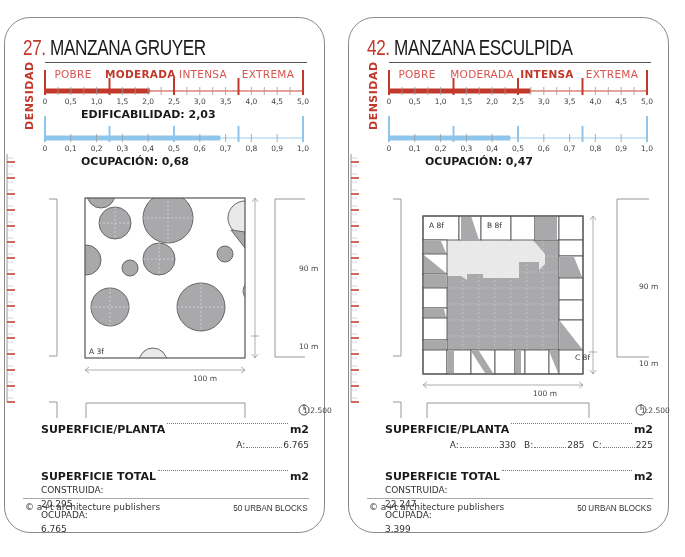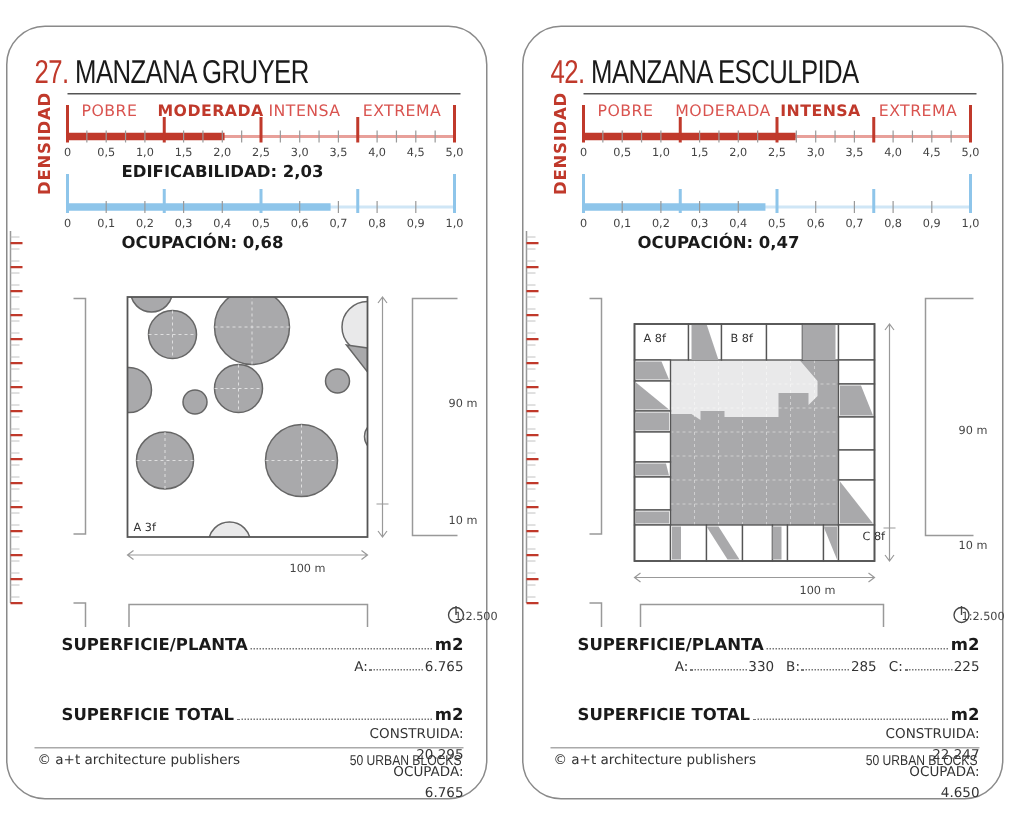--- a/index.html
+++ b/index.html
@@ -11,21 +11,21 @@
   .title .num{color:#c0392b;}
   .title-rule{position:absolute;left:40px;top:44px;width:262px;height:1px;background:#555;}
   .dens-label{position:absolute;left:18px;top:112px;transform:rotate(-90deg);transform-origin:left top;font-weight:bold;font-size:11px;color:#c0392b;letter-spacing:0.5px;width:60px;text-align:center;font-family:"DejaVu Sans",sans-serif;}
   .cat{position:absolute;top:50px;font-size:10.5px;color:#d9534f;font-family:"DejaVu Sans",sans-serif;letter-spacing:0.3px;text-align:center;}
   .cat.active{color:#c0392b;font-weight:bold;}
   .bar-svg{position:absolute;left:0;top:0;}
   .tick-lbl{position:absolute;font-size:7.5px;color:#444;transform:translateX(-50%);font-family:"DejaVu Sans",sans-serif;}
   .metric{position:absolute;left:40px;font-weight:bold;font-size:11px;font-family:"DejaVu Sans",sans-serif;margin-left:36px;}
   .ruler{position:absolute;left:0;top:0;}
   .summary{position:absolute;left:36px;width:268px;font-family:"DejaVu Sans",sans-serif;}
-  .row{display:flex;align-items:flex-end;white-space:nowrap;}
+  .row{display:flex;align-items:flex-start;white-space:nowrap;}
   .row .dots{flex:1;border-bottom:1px dotted #777;margin:0 2px 3px 2px;}
   .row.head{font-weight:bold;font-size:11px;}
   .row.sub{font-size:9px;color:#333;flex-direction:column;}
   .row.right{justify-content:flex-end;font-size:9px;color:#333;}
   .row.right .seg{display:flex;align-items:baseline;margin-left:8px;}
   .row.right .seg .dl{display:inline-block;border-bottom:1px dotted #777;margin:0 1px 3px 1px;}
   .foot-rule{position:absolute;left:18px;width:286px;height:1px;background:#aaa;}
   .foot{position:absolute;font-size:9px;color:#333;font-family:"DejaVu Sans",sans-serif;}
   .foot.r{font-family:"Liberation Sans Narrow","Liberation Sans",sans-serif;transform:scaleX(0.85);transform-origin:right top;font-size:9.5px;}
   .dim{position:absolute;font-size:7.5px;color:#444;font-family:"DejaVu Sans",sans-serif;padding-left:40px;}
@@ -539,19 +539,19 @@
       <span>m2</span>
     </div>
     <div class="row sub" style="margin-top:2px;">
       <span>CONSTRUIDA:</span>
       <span class="dots"></span>
       <span>22.247</span>
     </div>
     <div class="row sub" style="margin-top:1px;">
       <span>OCUPADA:</span>
       <span class="dots"></span>
-      <span>4.650</span>
+      <span>3.399</span>
     </div>
   </div>
   <div class="foot-rule" style="top:480px;"></div>
   <div class="foot" style="left:20px;top:484px;">© a+t architecture publishers</div>
   <div class="foot r" style="right:16px;top:484px;">50 URBAN BLOCKS</div>
 </div>
 
 </body></html>

